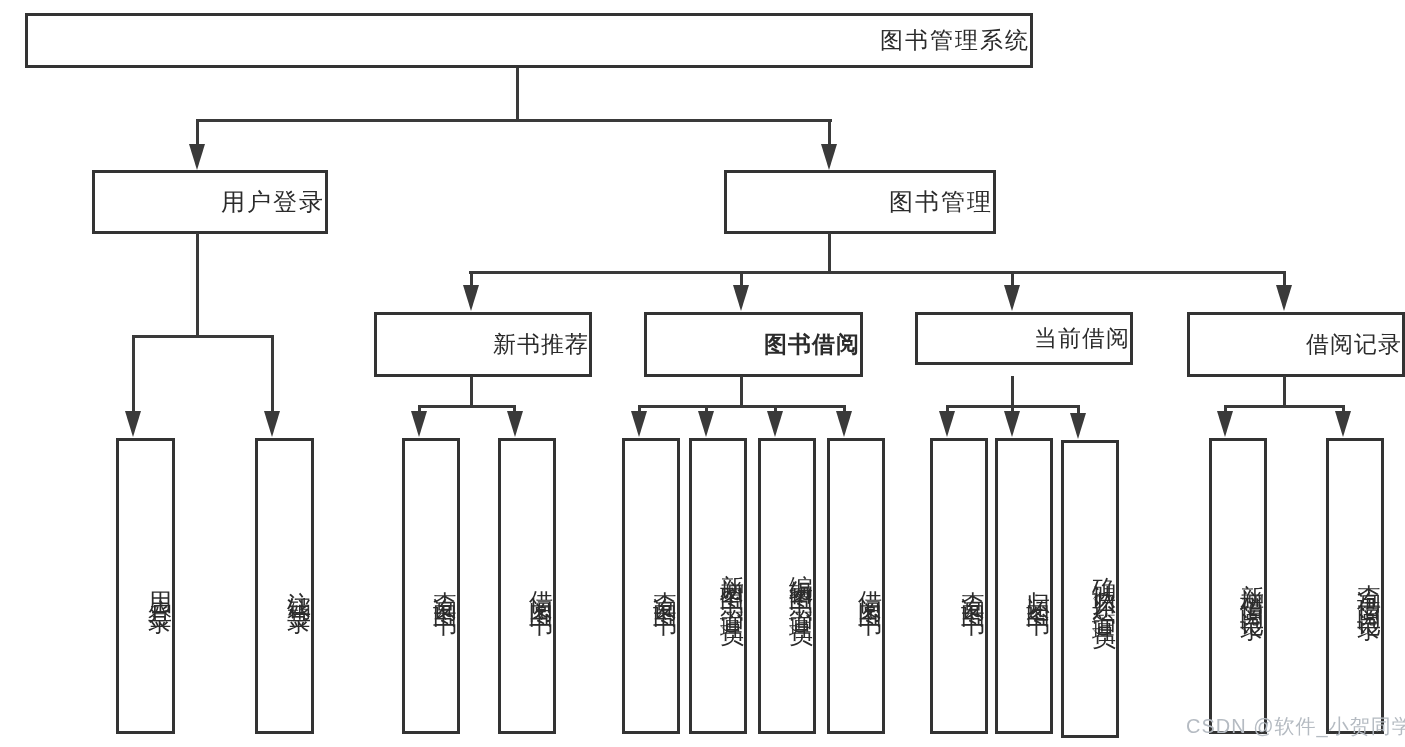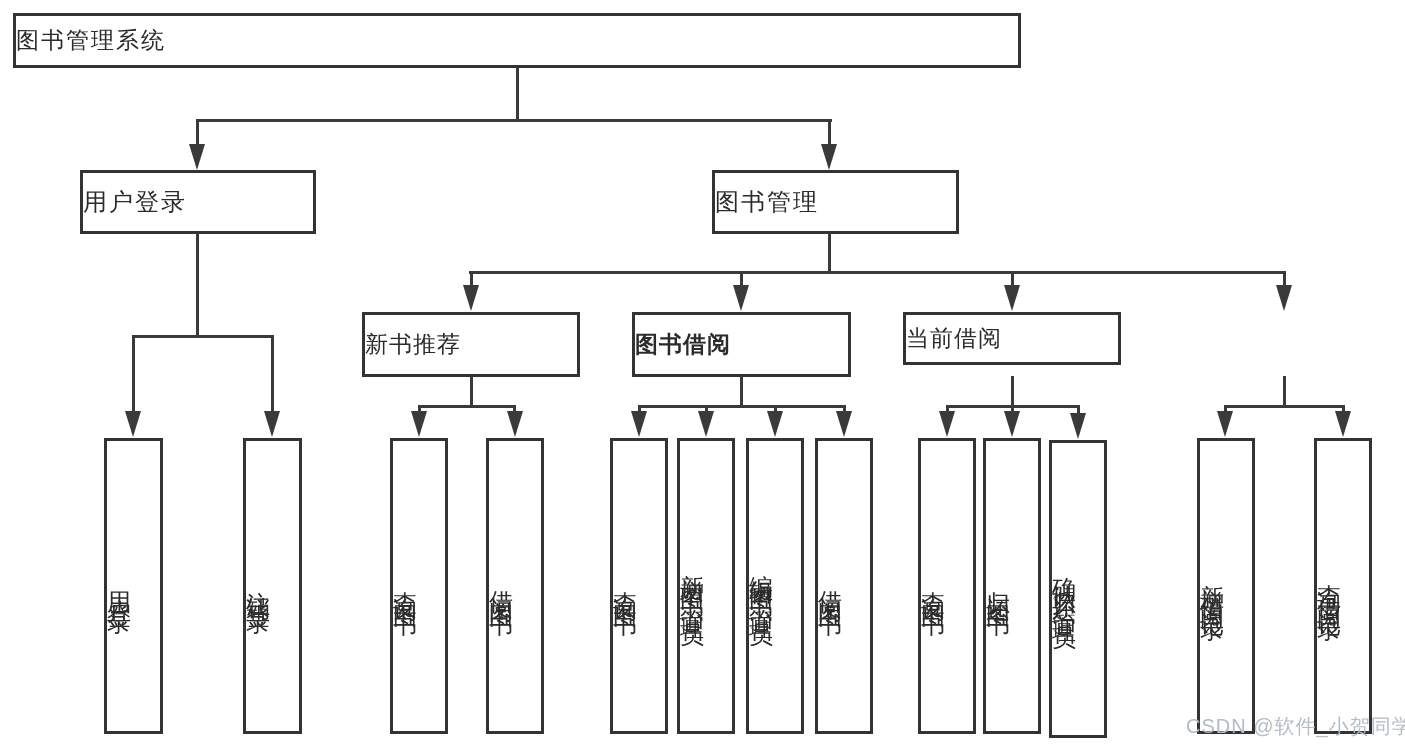--- a/index.html
+++ b/index.html
@@ -16,22 +16,23 @@
     overflow: hidden;
   }
   
   .box {
     position: absolute;
     box-sizing: border-box;
     border: 3px solid #333333;
     background: #ffffff;
     display: flex;
     align-items: center;
-    justify-content: flex-start;
+    justify-content: flex-end;
     color: #2b2b2b;
+    margin-left: 12px;
   }
   .h-label {
     font-size: 24px;
     letter-spacing: 2px;
     color: #2b2b2b;
     white-space: nowrap;
   }
   .root-label { font-size: 23px; }
   .l2-label { font-size: 23px; letter-spacing: 1px; }
   .v-label {
@@ -77,21 +78,21 @@
   <div class="vl" style="left:516px; top:68px;  height:54px;"></div>
   <div class="hl" style="left:196px; top:119px; width:636px;"></div>
   <div class="vl" style="left:196px; top:119px; height:30px;"></div>
   <div class="arrow" style="left:189px; top:144px;"></div>
   <div class="vl" style="left:828px; top:119px; height:30px;"></div>
   <div class="arrow" style="left:821px; top:144px;"></div>
 
   <div class="box" style="left:80px; top:170px; width:236px; height:64px;">
     <span class="h-label">用户登录</span>
   </div>
-  <div class="box" style="left:712px; top:170px; width:247px; height:64px;">
+  <div class="box" style="left:712px; top:170px; width:272px; height:64px;">
     <span class="h-label">图书管理</span>
   </div>
 
   <div class="vl" style="left:196px; top:233px; height:104px;"></div>
   <div class="hl" style="left:132px; top:335px; width:142px;"></div>
   <div class="vl" style="left:132px; top:335px; height:78px;"></div>
   <div class="arrow" style="left:125px; top:411px;"></div>
   <div class="vl" style="left:271px; top:335px; height:78px;"></div>
   <div class="arrow" style="left:264px; top:411px;"></div>
 
@@ -108,20 +109,23 @@
 
   <div class="box" style="left:362px; top:312px; width:218px; height:65px;">
     <span class="h-label l2-label">新书推荐</span>
   </div>
   <div class="box" style="left:632px; top:312px; width:219px; height:65px;font-weight:bold;">
     <span class="h-label l2-label">图书借阅</span>
   </div>
   <div class="box" style="left:903px; top:312px; width:218px; height:53px;">
     <span class="h-label l2-label">当前借阅</span>
   </div>
+  <div class="box" style="left:1175px; top:312px; width:218px; height:65px;">
+    <span class="h-label l2-label">借阅记录</span>
+  </div>
 
   <div class="vl" style="left:470px; top:376px; height:32px;"></div>
   <div class="hl" style="left:418px; top:405px; width:98px;"></div>
   <div class="vl" style="left:418px; top:405px; height:10px;"></div>
   <div class="arrow" style="left:411px; top:411px;"></div>
   <div class="vl" style="left:513px; top:405px; height:10px;"></div>
   <div class="arrow" style="left:507px; top:411px;"></div>
 
   <div class="vl" style="left:740px; top:376px; height:32px;"></div>
   <div class="hl" style="left:638px; top:405px; width:208px;"></div>

